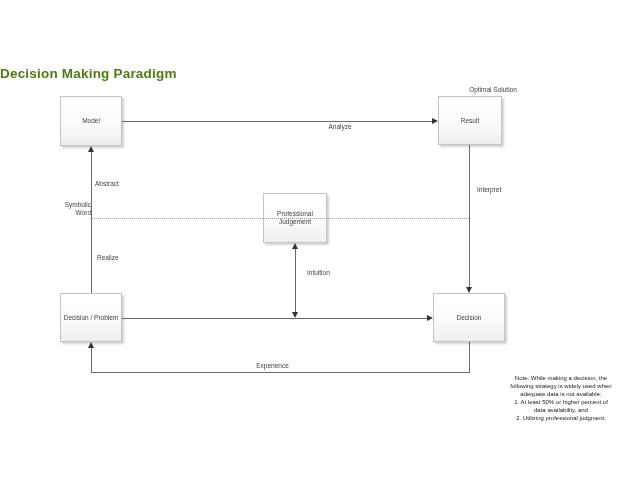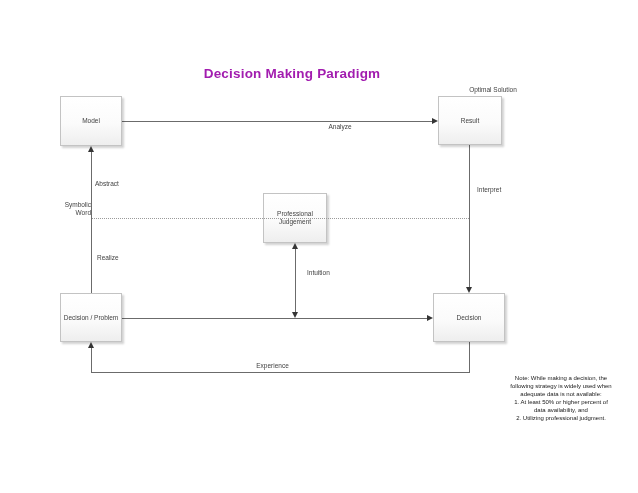--- a/index.html
+++ b/index.html
@@ -1,22 +1,22 @@
 <!DOCTYPE html>
 <html><head>
 <meta charset="utf-8">
 <style>
   html,body{margin:0;padding:0;background:#ffffff;}
   #canvas{
     position:relative;width:638px;height:493px;background:#ffffff;overflow:hidden;
     font-family:"Liberation Sans",sans-serif;color:#3f3f3f;
   }
   .title{
-    position:absolute;left:0;top:66px;width:584px;text-align:center;
-    font-size:13.5px;font-weight:bold;color:#a21caf;letter-spacing:.2px;
+    position:absolute;left:0;top:66px;width:584px;text-align:left;
+    font-size:13.5px;font-weight:bold;color:#4d7c0f;letter-spacing:.2px;
   }
   .node{
     position:absolute;box-sizing:border-box;
     border:1px solid #c3c3c3;
     background:linear-gradient(180deg,#ffffff 0%,#fbfbfb 55%,#eeeeee 100%);
     box-shadow:1.5px 1.5px 2px rgba(0,0,0,.18);
     display:flex;flex-direction:column;align-items:center;justify-content:center;
     font-size:6.5px;color:#3f3f3f;text-align:center;line-height:8px;
     z-index:1;
   }

